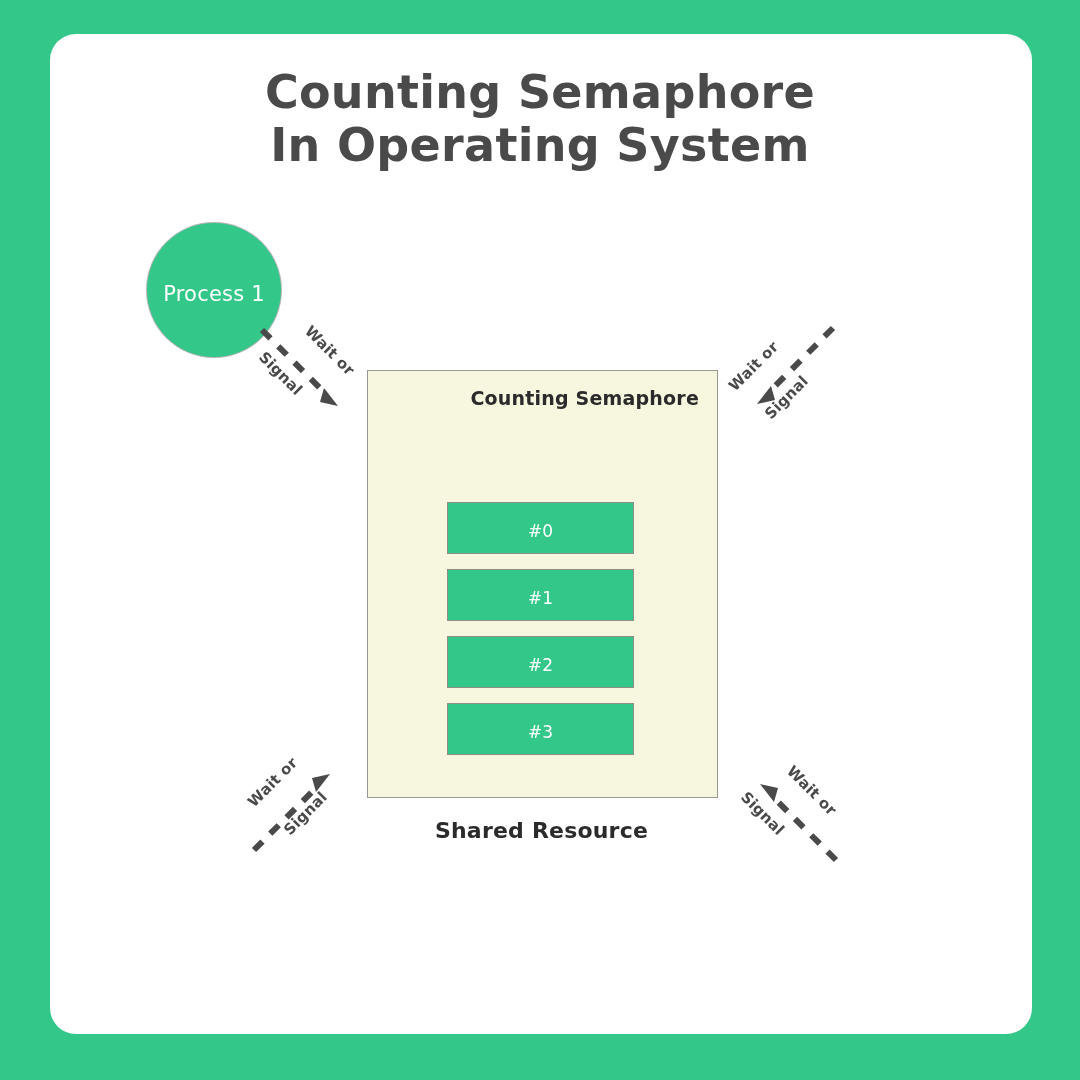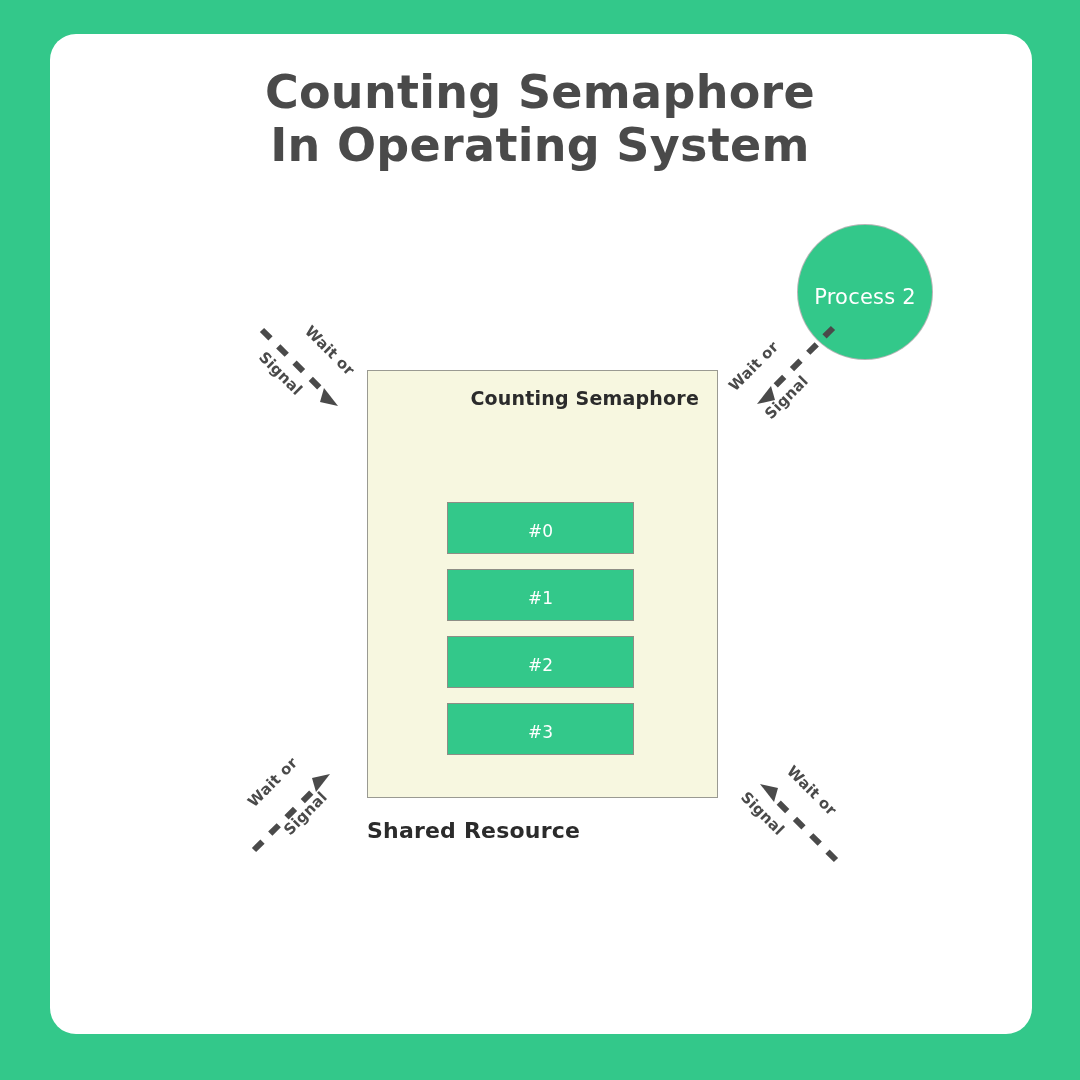--- a/index.html
+++ b/index.html
@@ -99,20 +99,21 @@
     align-items: center;
     justify-content: center;
   }
   .slot span { transform: translateY(3px); }
 
   .shared-label {
     position: absolute;
     left: 367px;
     top: 818px;
     width: 349px;
+    text-align: center;
     font-size: 22px;
     font-weight: bold;
     color: #2b2b2b;
     letter-spacing: 0.2px;
   }
 
   .conn {
     position: absolute;
     width: 130px;
     height: 130px;
@@ -141,22 +142,22 @@
 </head>
 <body>
 
 <div id="stage">
 
   <div class="card"></div>
 
   <div class="title">Counting Semaphore
 In Operating System</div>
 
-  <div class="proc" id="proc2">
-    <span>Process 2</span>
+  <div class="proc" id="proc1">
+    <span>Process 1</span>
   </div>
 
   <div class="sem-box">
     <div class="sem-label">Counting Semaphore</div>
     <div class="slots">
       <div class="slot">
         <span>#0</span>
       </div>
       <div class="slot">
         <span>#1</span>

